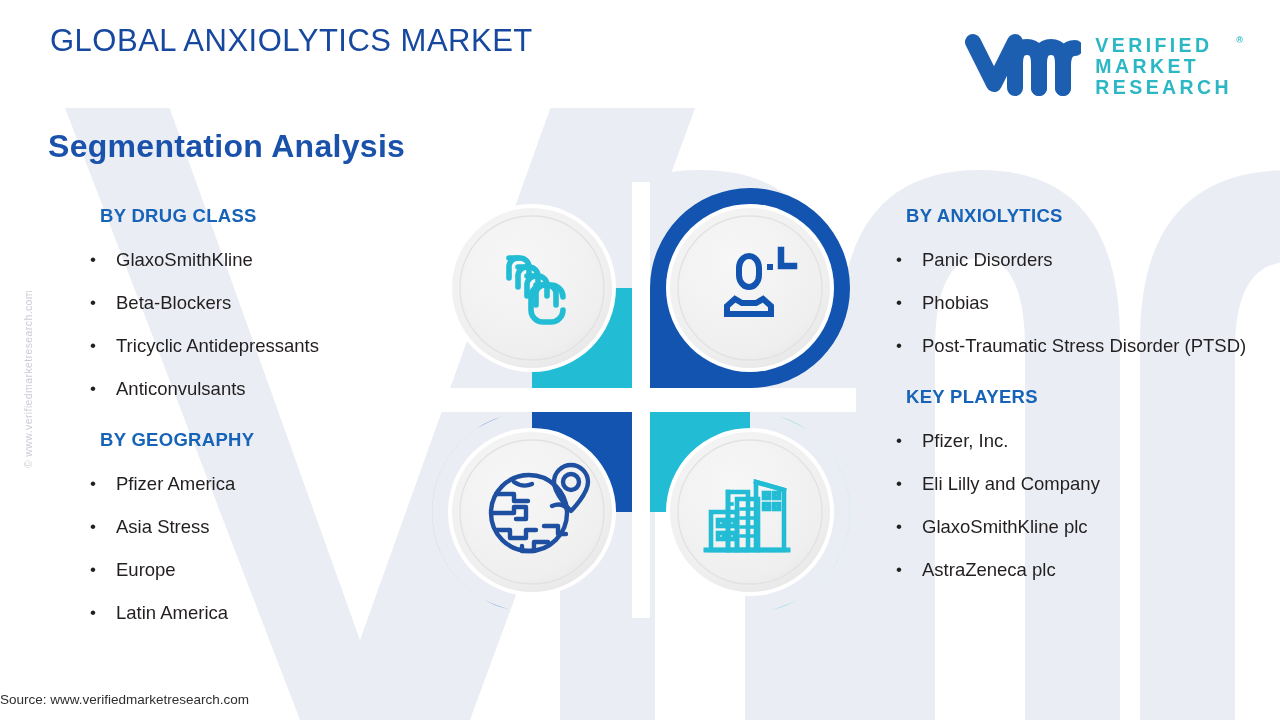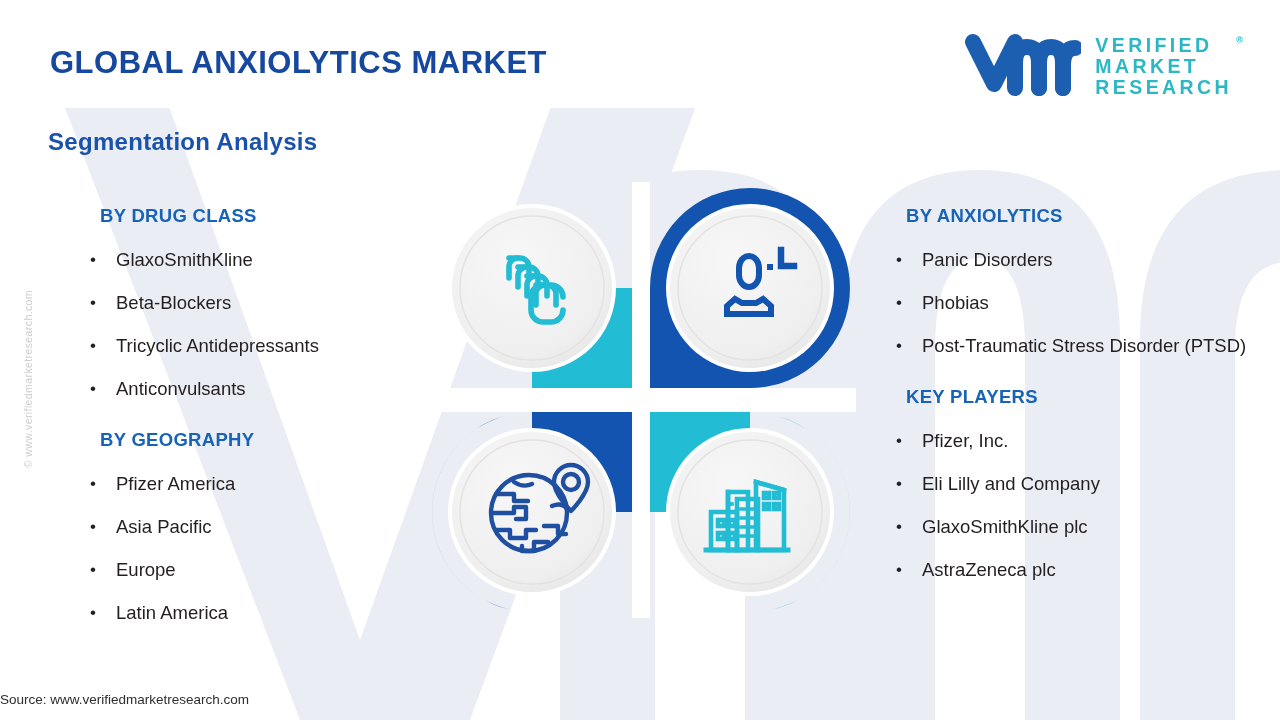--- a/index.html
+++ b/index.html
@@ -16,22 +16,22 @@
     position:absolute; left:0; top:0; width:1280px; height:720px;
     z-index:0; pointer-events:none;
   }
 
   
   #header {
     position:absolute; left:0; top:0; width:1280px; height:110px;
     z-index:5;
   }
   #page-title {
-    position:absolute; left:50px; top:45px;
-    font-size:31px; font-weight:bold; letter-spacing:.5px;
+    position:absolute; left:50px; top:23px;
+    font-size:31px; font-weight:normal; letter-spacing:.5px;
     color:#17489f;
   }
 
   
   #logo { position:absolute; right:48px; top:27px; display:flex; align-items:center; gap:14px; }
   #logo-mark { display:block; }
   #logo-words {
     position:relative;
     color:#2bb8c4; font-size:19.5px; font-weight:bold;
     letter-spacing:3.4px; line-height:21px; text-align:left;margin-top:8px;
@@ -49,21 +49,21 @@
     font-size:10.5px; color:#c9cdd4; letter-spacing:.4px;
     white-space:nowrap; z-index:4;
     width:230px; text-align:right;
     transform-box:border-box;
   }
   #vertical-copyright { left:22px; top:520px; }
 
   
   #section-heading {
     position:absolute; left:48px; top:128px; z-index:5;
-    font-size:24px; font-weight:bold; color:#1a52ab; letter-spacing:.3px;
+    font-size:32px; font-weight:bold; color:#1a52ab; letter-spacing:.3px;
   }
 
   
   .col { position:absolute; z-index:5; }
   #col-left  { left:82px;  top:205px; width:345px; }
   #col-right { left:888px; top:205px; width:380px; }
 
   .group-title {
     color:#1763b8; font-size:18.5px; font-weight:bold;
     letter-spacing:.3px; margin-bottom:11px;
@@ -160,21 +160,21 @@
       <li><span class="dot">•</span><span>Beta-Blockers</span></li>
       <li><span class="dot">•</span><span>Tricyclic Antidepressants</span></li>
       <li><span class="dot">•</span><span>Anticonvulsants</span></li>
     </ul>
   </div>
 
   <div id="group-geography">
     <div class="group-title">BY GEOGRAPHY</div>
     <ul class="bullets">
       <li><span class="dot">•</span><span>Pfizer America</span></li>
-      <li><span class="dot">•</span><span>Asia Pacific</span></li>
+      <li><span class="dot">•</span><span>Asia Stress</span></li>
       <li><span class="dot">•</span><span>Europe</span></li>
       <li><span class="dot">•</span><span>Latin America</span></li>
     </ul>
   </div>
 </div>
 
 <div class="col" id="col-right">
 
   <div id="group-indication">
     <div class="group-title">BY ANXIOLYTICS</div>

